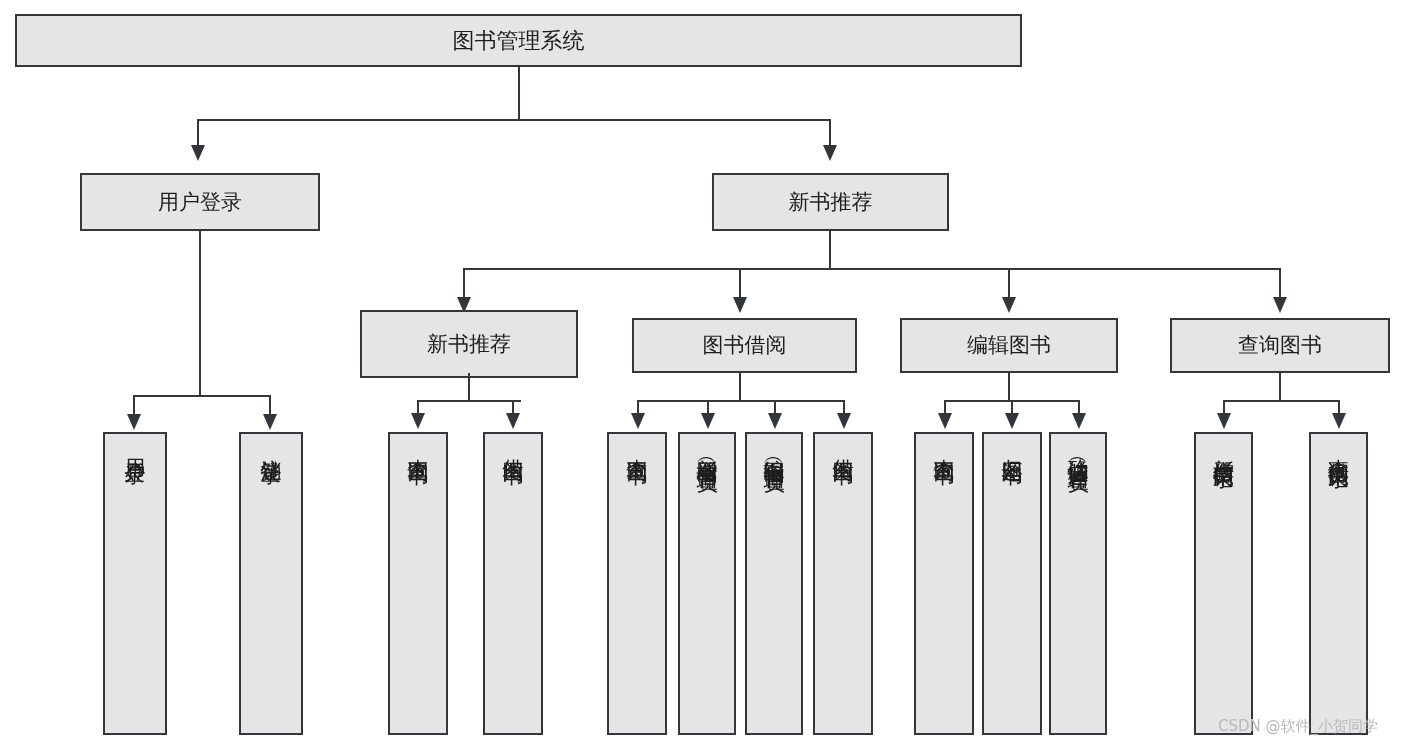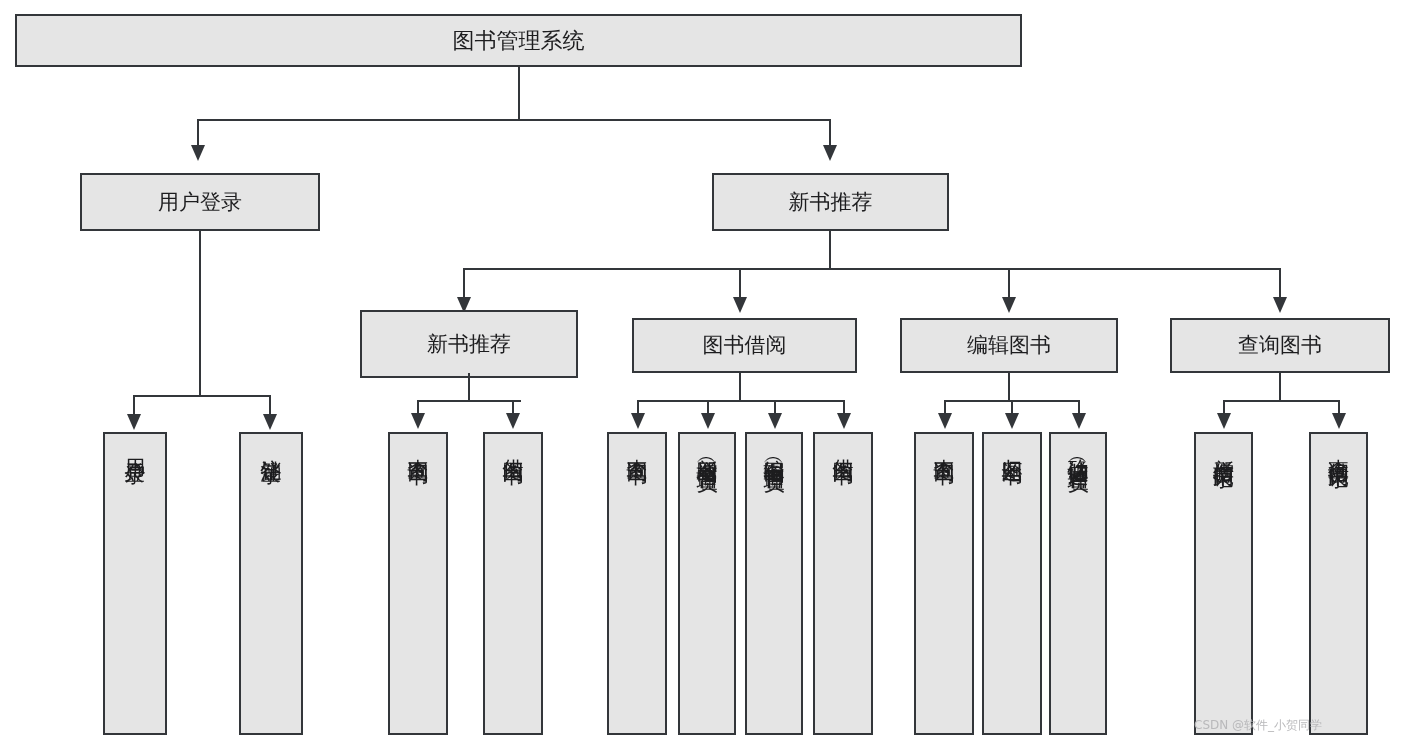--- a/index.html
+++ b/index.html
@@ -65,24 +65,25 @@
     position: absolute;
     width: 0;
     height: 0;
     border-left: 7px solid transparent;
     border-right: 7px solid transparent;
     border-top: 16px solid #33363a;
   }
   
   #watermark {
     position: absolute;
-    font-size: 12px;
+    font-size: 15px;
     color: #b9b9bb;
     white-space: nowrap;
     user-select: none;
+    margin-left: 24px;
   }
 </style>
 </head>
 <body>
 
 <div id="canvas">
 
   <div class="node h root" style="left:15px; top:14px; width:1007px; height:53px;">
     <span class="node-label">图书管理系统</span>
   </div>

